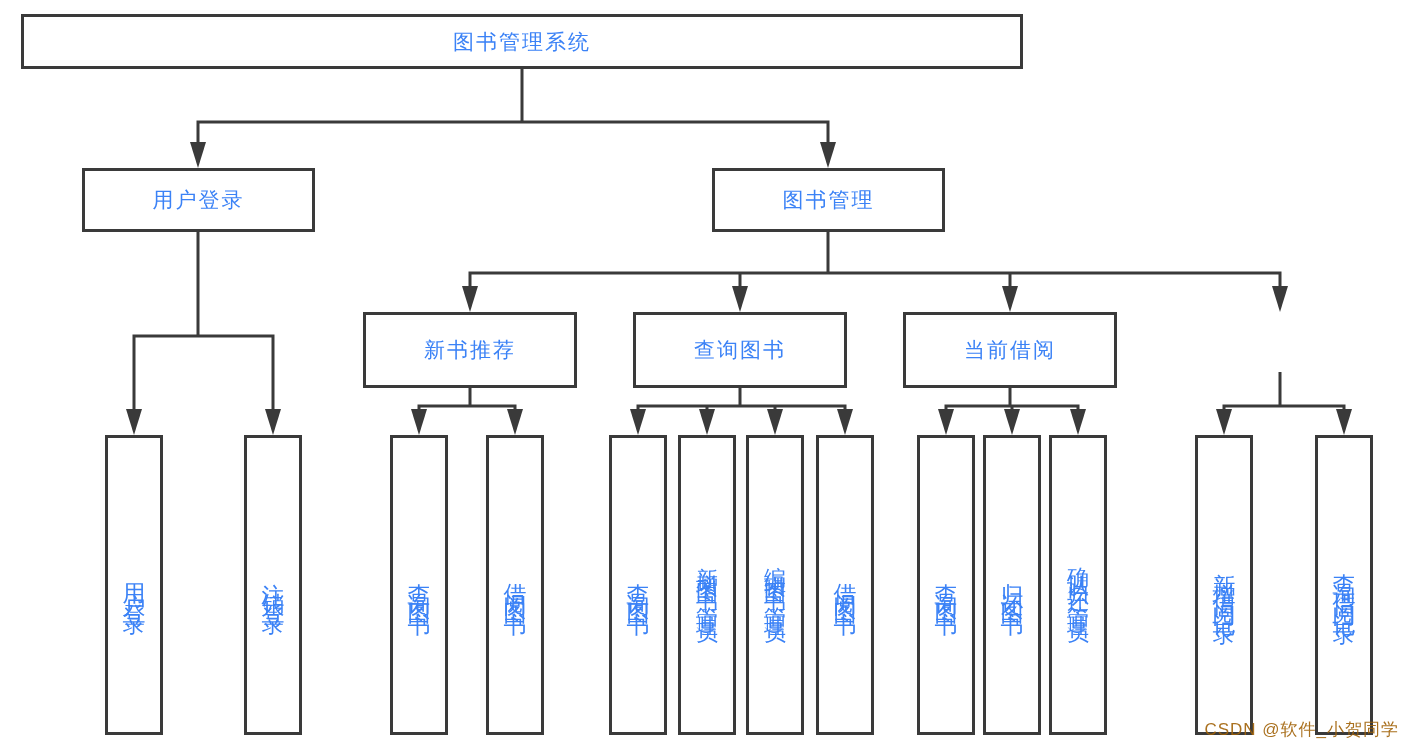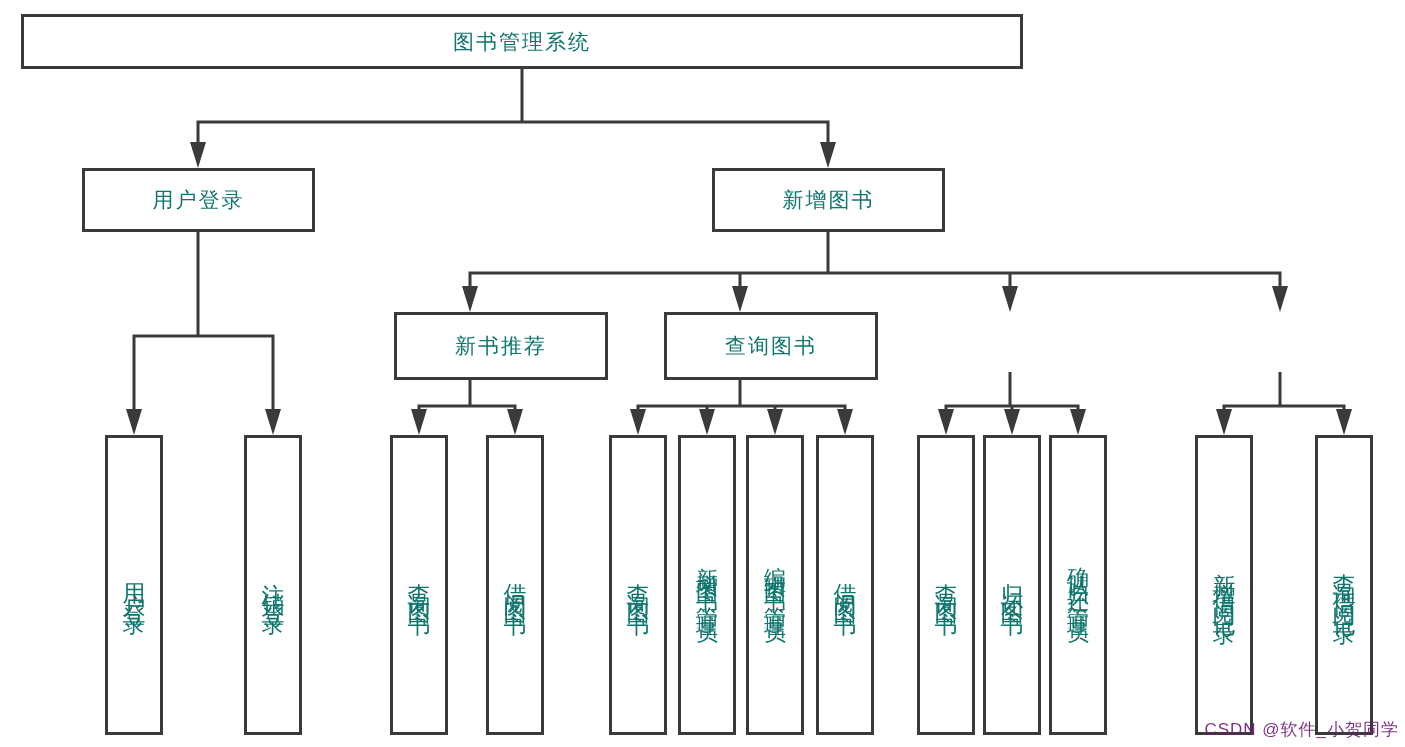--- a/index.html
+++ b/index.html
@@ -1,33 +1,33 @@
 <!DOCTYPE html>
 <html><head>
 <meta charset="utf-8">
 <style>
   html,body{margin:0;padding:0;background:#ffffff;}
   body{width:1405px;height:747px;font-family:"Liberation Sans",sans-serif;}
   .stage{position:relative;width:1405px;height:747px;overflow:hidden;background:#ffffff;}
   svg.connectors{position:absolute;left:0;top:0;width:1405px;height:747px;}
   .node{
     position:absolute;box-sizing:border-box;background:#ffffff;
-    border:3px solid #3a3a3a;color:#0f766e;
+    border:3px solid #3a3a3a;color:#3b82f6;
     display:flex;align-items:center;justify-content:center;
   }
   .h{font-size:21px;letter-spacing:2px;}
   .root{left:21px;top:14px;width:1002px;height:55px;}
   .l2{top:168px;width:233px;height:64px;}
-  .l3{top:312px;width:214px;height:68px;margin-left:31px;}
+  .l3{top:312px;width:214px;height:76px;}
   .v{top:435px;width:58px;height:300px;}
   .v span{writing-mode:vertical-rl;font-size:23px;line-height:1;letter-spacing:10px;}
   .v.tight span{font-size:22px;letter-spacing:8px;}
   .watermark{
     position:absolute;right:6px;bottom:6px;z-index:5;
-    font-size:17px;color:#701a75;letter-spacing:1px;opacity:.9;
+    font-size:17px;color:#a16207;letter-spacing:1px;opacity:.9;
   }
 </style>
 </head>
 <body>
 
 <div class="stage">
 
   <svg class="connectors" viewBox="0 0 1405 747" xmlns="http://www.w3.org/2000/svg">
     <g stroke="#3a3a3a" stroke-width="3" fill="none">
 
@@ -69,28 +69,31 @@
   </svg>
 
   <div class="node h root">
     <span>图书管理系统</span>
   </div>
 
   <div class="node h l2" style="left:82px">
     <span>用户登录</span>
   </div>
   <div class="node h l2" style="left:712px">
-    <span>新增图书</span>
+    <span>图书管理</span>
   </div>
 
   <div class="node h l3" style="left:363px">
     <span>新书推荐</span>
   </div>
   <div class="node h l3" style="left:633px">
     <span>查询图书</span>
+  </div>
+  <div class="node h l3" style="left:903px">
+    <span>当前借阅</span>
   </div>
 
   <div class="node v" style="left:105px">
     <span>用户登录</span>
   </div>
   <div class="node v" style="left:244px">
     <span>注销登录</span>
   </div>
 
   <div class="node v" style="left:390px">

